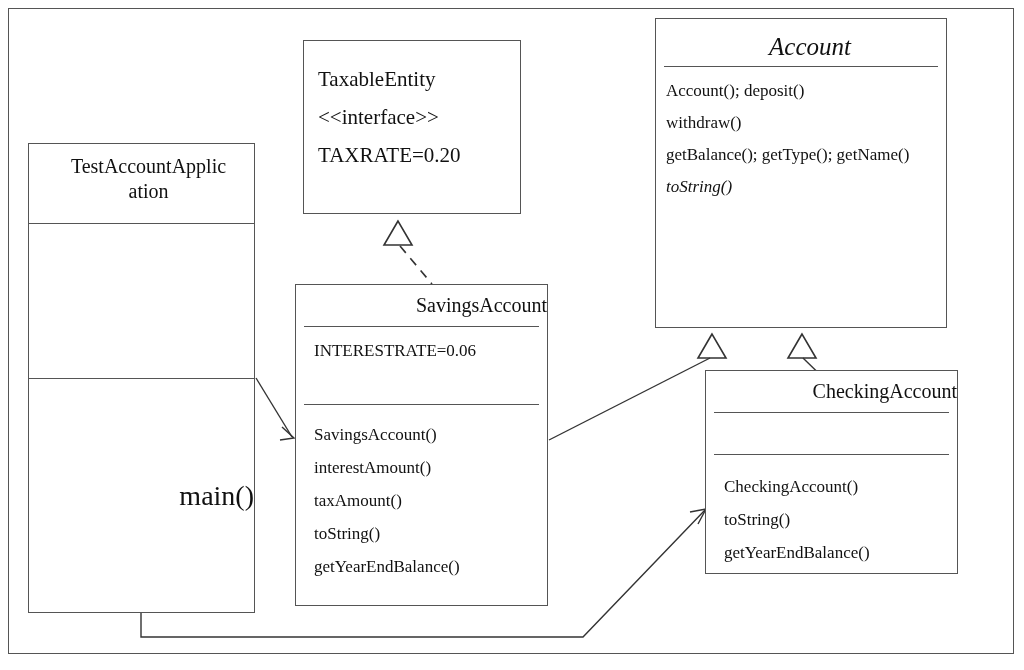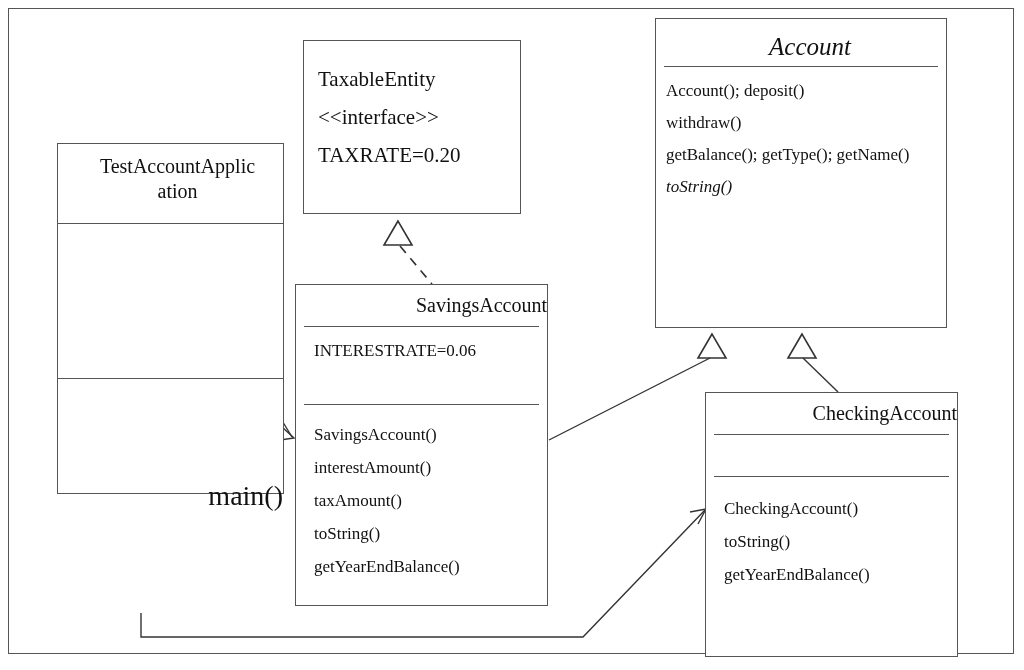--- a/index.html
+++ b/index.html
@@ -82,28 +82,28 @@
 
   
   #box-savings { left: 295px; top: 284px; width: 253px; height: 322px; }
   #savings-title { padding: 8px 0 0 0; font-size: 20px; }
   #savings-attrs { padding-top: 14px; }
   #savings-attrs .member { font-size: 17px; padding-left: 18px; }
   #savings-ops { padding-top: 20px; }
   #savings-ops .member { font-size: 17px; padding: 0 0 13px 18px; }
 
   
-  #box-checking { left: 705px; top: 392px; width: 253px; height: 265px; }
+  #box-checking { left: 705px; top: 370px; width: 253px; height: 204px; }
   #checking-title { padding: 8px 0 0 0; font-size: 20px; }
   #checking-attrs { }
   #checking-ops { padding-top: 22px; font-family: Liberation Serif, serif; }
   #checking-ops .member { font-size: 17px; padding: 0 0 13px 18px; }
 
   
-  #box-test { left: 28px; top: 143px; width: 227px; height: 351px; margin-left: 29px; }
+  #box-test { left: 28px; top: 143px; width: 227px; height: 470px; }
   #test-title { padding: 10px 0 0 14px; font-size: 20px; }
   #test-mid { }
   #test-ops { display: flex; align-items: center; justify-content: flex-end; }
   #test-ops .member { font-size: 28px; }
 </style>
 </head>
 <body>
 
 <div id="canvas">
 

